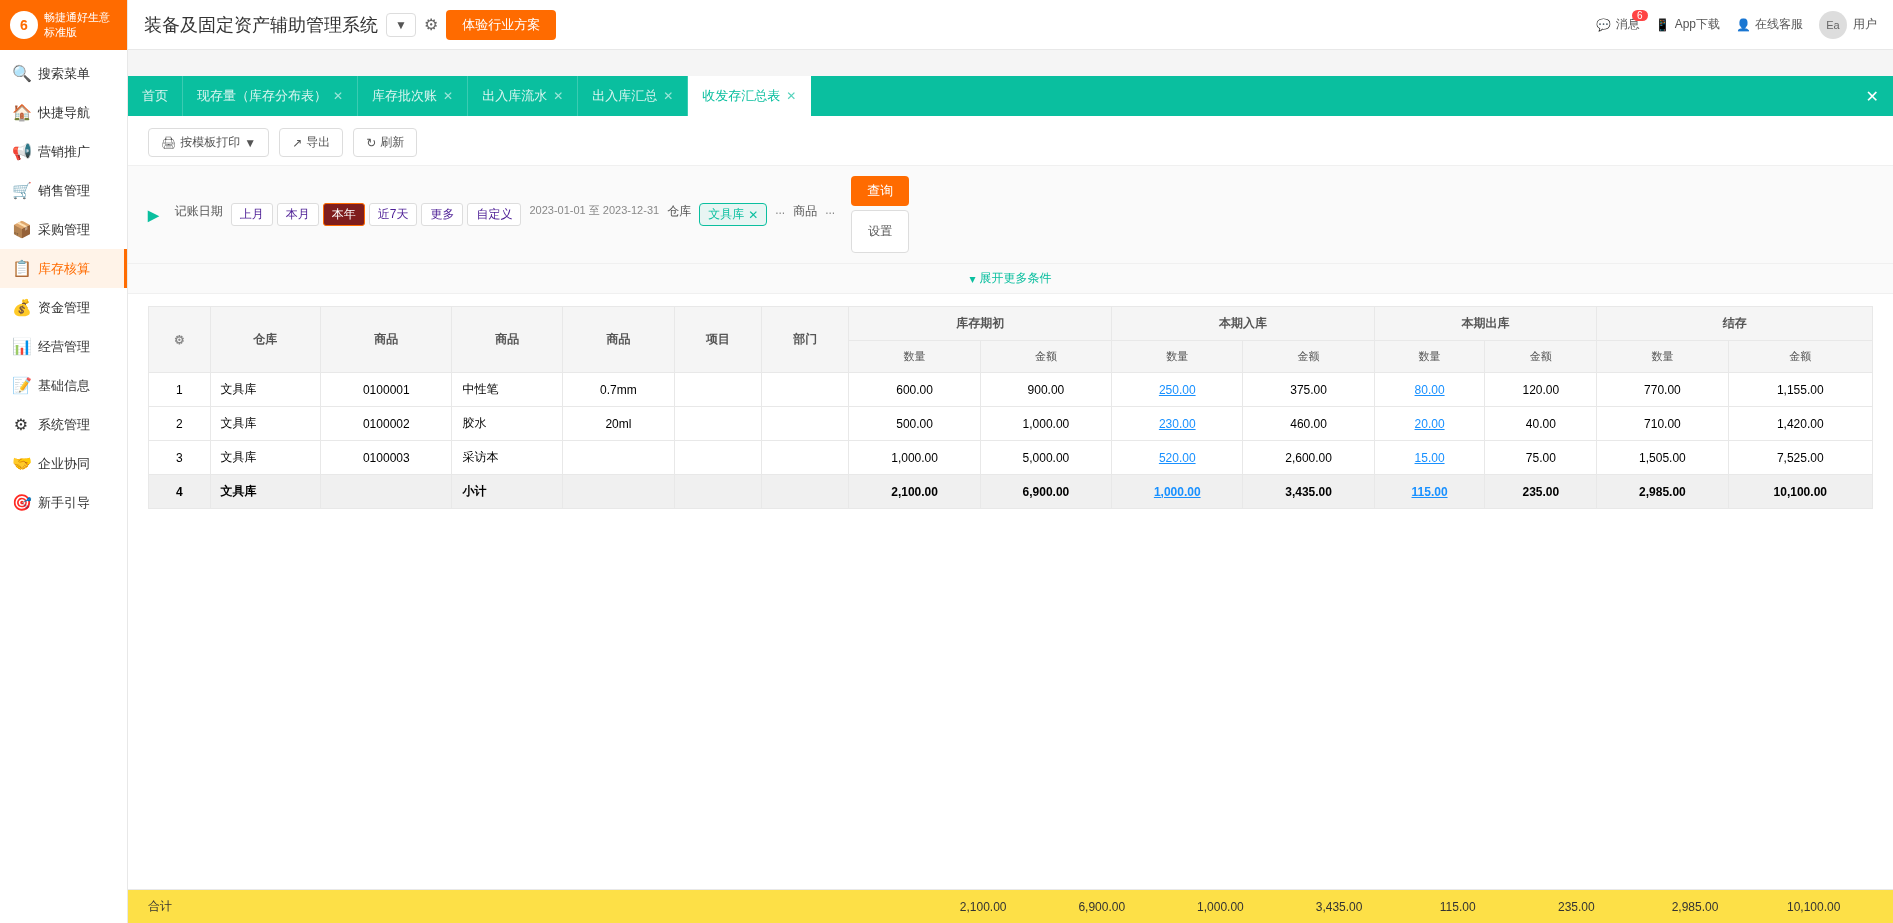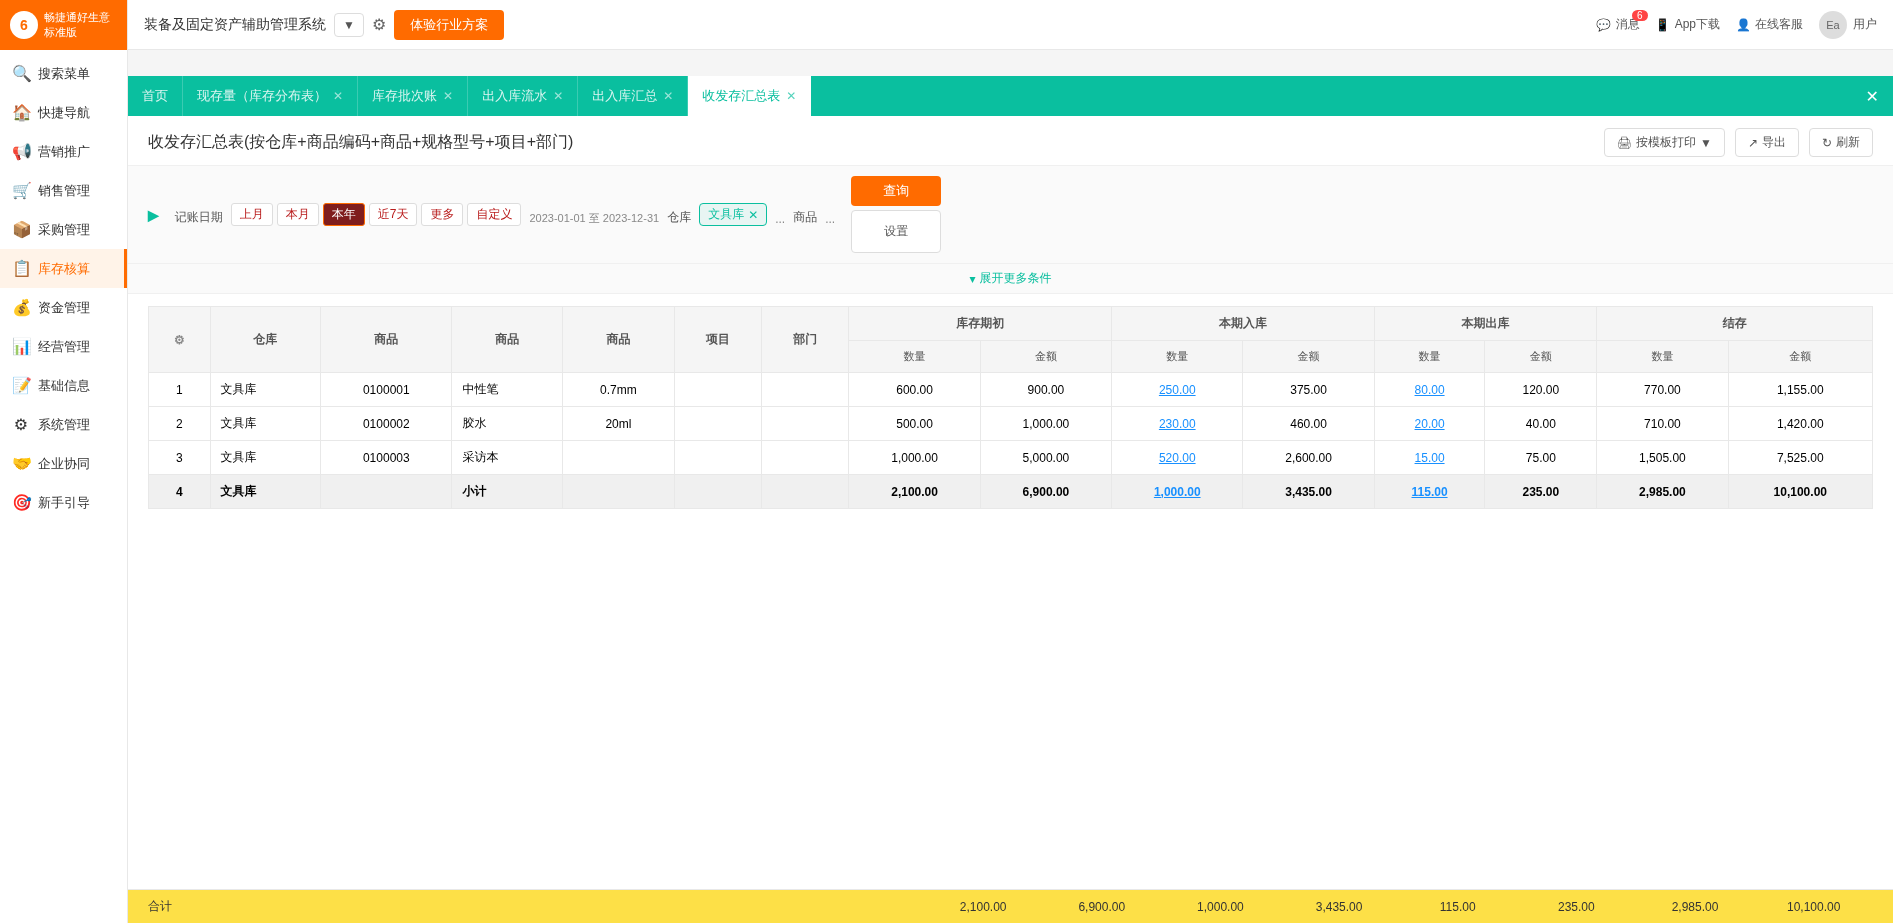--- a/index.html
+++ b/index.html
@@ -27,21 +27,21 @@
     .sidebar-item.active { background: #fff3e8; color: #ff6b00; border-right: 3px solid #ff6b00; }
     .sidebar-item .icon { font-size: 16px; width: 18px; text-align: center; }
 
     
     .topbar {
       position: fixed; left: 128px; right: 0; top: 0; height: 50px;
       background: #fff; border-bottom: 1px solid #e8e8e8; z-index: 99;
       display: flex; align-items: center; justify-content: space-between; padding: 0 16px;
     }
     .topbar-left { display: flex; align-items: center; gap: 8px; }
-    .system-name { font-size: 14px; color: #333; }
+    .system-name { font-size: 18px; color: #333; }
     .dropdown-btn {
       background: #fff; border: 1px solid #ddd; border-radius: 4px; padding: 4px 8px;
       font-size: 12px; cursor: pointer; color: #555;
     }
     .settings-icon { font-size: 16px; color: #666; cursor: pointer; }
     .try-btn {
       background: #ff6b00; color: #fff; border: none; border-radius: 4px;
       padding: 6px 16px; font-size: 13px; cursor: pointer;
     }
     .topbar-right { display: flex; align-items: center; gap: 16px; }
@@ -88,26 +88,26 @@
       border: 1px solid #ddd; background: #fff; padding: 5px 12px; border-radius: 4px;
       cursor: pointer; font-size: 12px; color: #555; display: flex; align-items: center; gap: 4px;
     }
 
     
     .filter-area {
       padding: 10px 20px; background: #fafafa; border-bottom: 1px solid #f0f0f0;
       display: flex; align-items: center; gap: 16px; flex-wrap: wrap;
     }
     .filter-toggle { color: #0abf9f; cursor: pointer; font-size: 14px; font-weight: bold; }
-    .filter-row { display: flex; align-items: flex-end; gap: 8px; flex-wrap: wrap; }
+    .filter-row { display: flex; align-items: flex-start; gap: 8px; flex-wrap: wrap; }
     .filter-label { color: #555; font-size: 12px; white-space: nowrap; }
     .date-shortcuts { display: flex; align-items: center; gap: 4px; }
     .date-btn {
       padding: 2px 8px; border-radius: 3px; cursor: pointer; font-size: 12px;
-      border: 1px solid #ddd; background: #fff; color: #b91c1c;
+      border: 1px solid #ddd; background: #fff; color: #4c1d95;
     }
     .date-btn.active { background: #7f1d1d; color: #fff; border-color: #ff6b00; }
     .date-range { font-size: 11px; color: #888; }
     .filter-tag {
       background: #e8f5f3; border: 1px solid #0abf9f; border-radius: 4px;
       padding: 2px 8px; font-size: 12px; color: #0abf9f; display: flex; align-items: center; gap: 4px;
     }
     .filter-tag .tag-close { cursor: pointer; color: #0abf9f; }
     .filter-more { color: #888; font-size: 12px; cursor: pointer; }
     .expand-conditions {
@@ -138,21 +138,21 @@
       font-size: 12px; color: #333; gap: 20px;
     }
     .footer-label { font-weight: 500; margin-right: 20px; }
     .footer-values { display: flex; gap: 0; flex: 1; }
     .footer-cell { flex: 1; text-align: center; padding: 0 10px; font-size: 12px; color: #333; }
 
     
     .query-btn-area { display: flex; flex-direction: column; gap: 4px; }
     .query-btn {
       background: #ff6b00; color: #fff; border: none; border-radius: 4px;
-      padding: 6px 32px; font-size: 13px; cursor: pointer; white-space: nowrap;
+      padding: 6px 16px; font-size: 13px; cursor: pointer; white-space: nowrap;
     }
     .set-btn {
       background: #fff; color: #555; border: 1px solid #ddd; border-radius: 4px;
       padding: 12px 16px; font-size: 12px; cursor: pointer; white-space: nowrap; text-align: center;
     }
 
     
     .user-text { font-size: 12px; color: #555; }
 
     .top-right-user { display: flex; align-items: center; gap: 6px; text-align: right; }
@@ -277,21 +277,20 @@
       <div class="tab-item active">
         <span>收发存汇总表</span>
         <span class="tab-close">✕</span>
       </div>
       <span class="tab-bar-close">✕</span>
   </div>
 
   <div class="page-area">
 
     <div class="page-header">
-      <span class="page-title">收发存汇总表(按仓库+商品编码+商品+规格型号+项目+部门)</span>
       <div class="page-actions">
         <button class="action-btn">
           <span>🖨</span>
           <span>按模板打印</span>
           <span>▼</span>
         </button>
         <button class="action-btn">
           <span>↗</span>
           <span>导出</span>
         </button>

